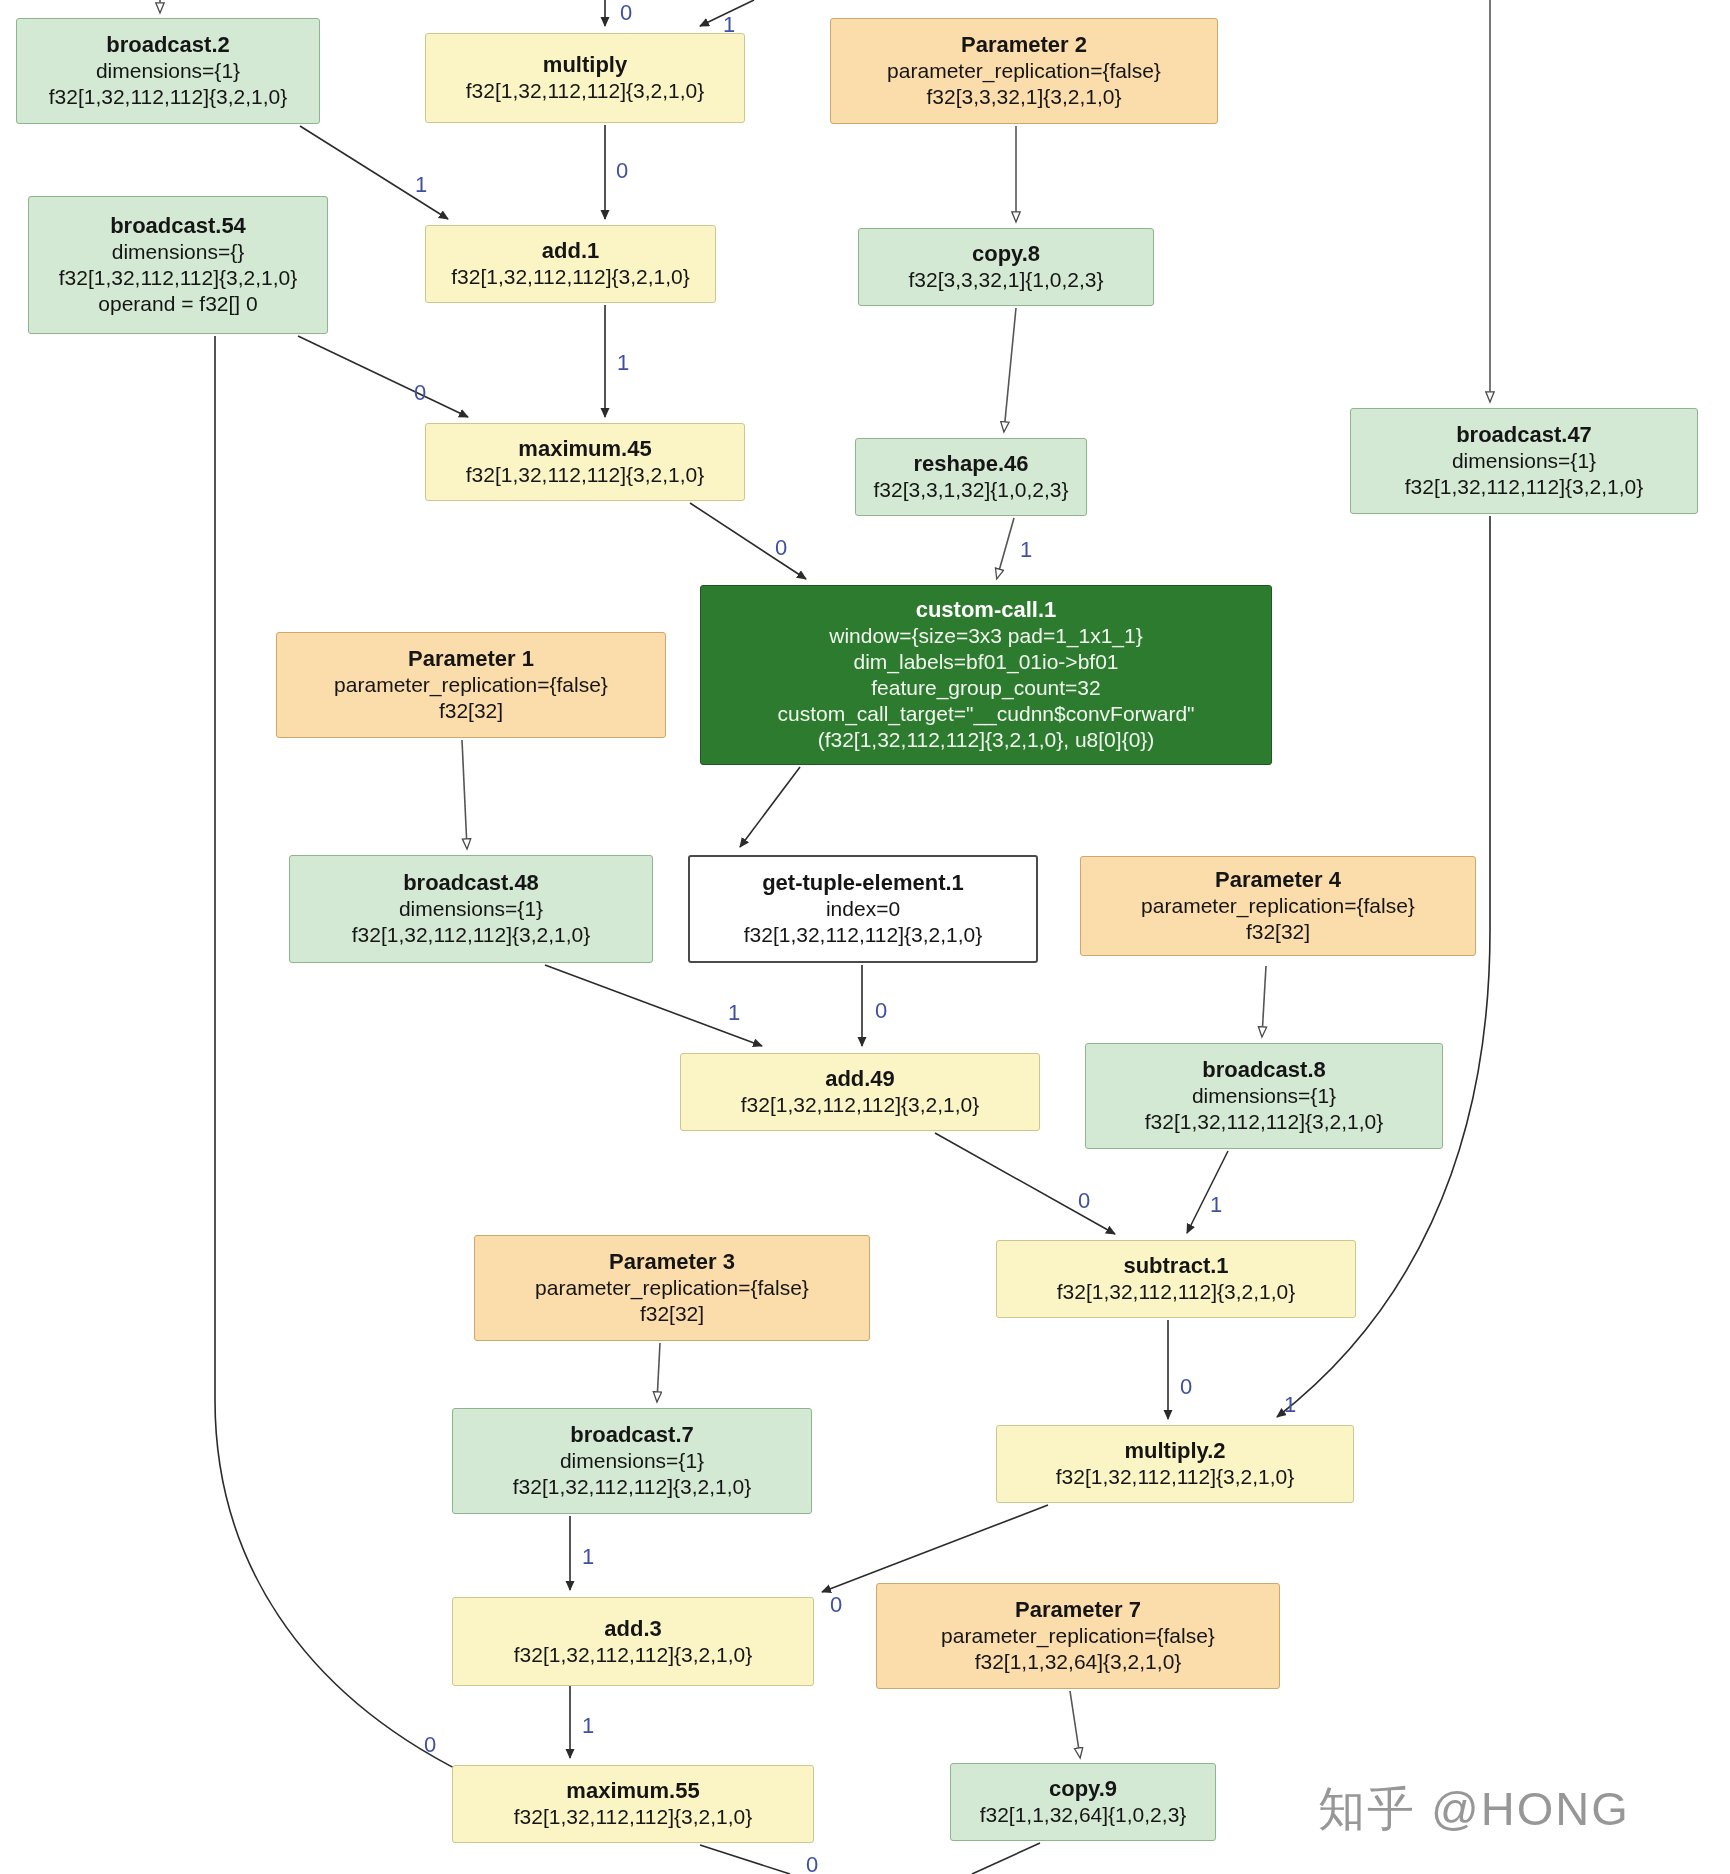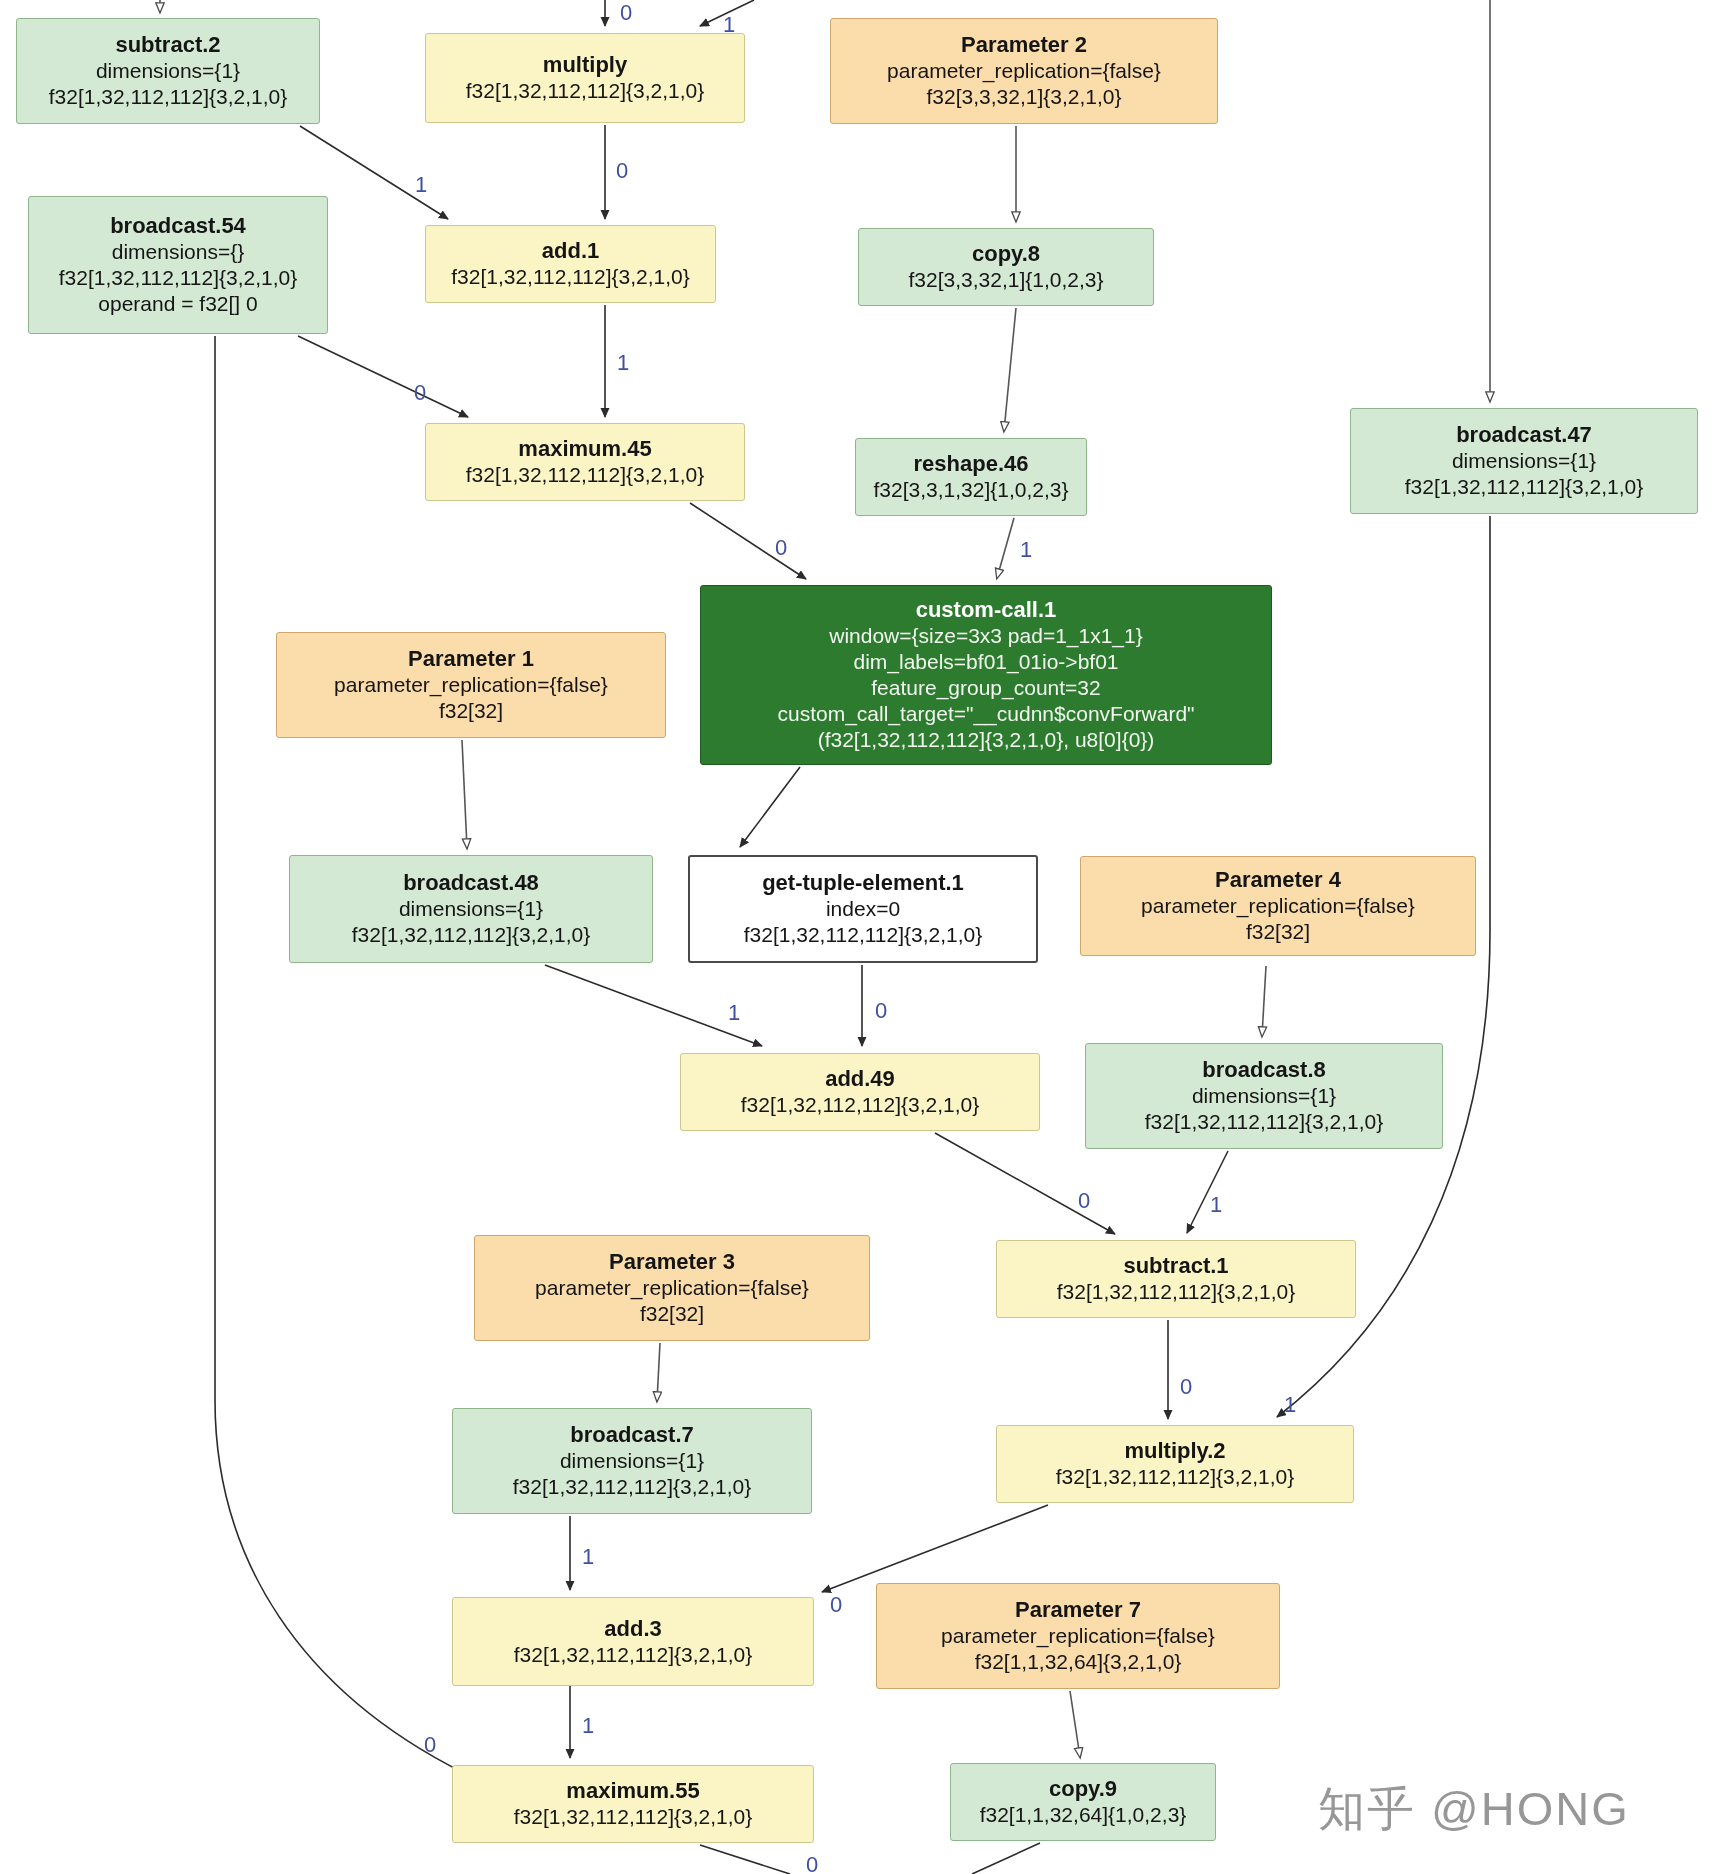--- a/index.html
+++ b/index.html
@@ -81,21 +81,21 @@
     <text class="el" x="1180" y="1394">0</text>
     <text class="el" x="1284" y="1412">1</text>
     <text class="el" x="582" y="1564">1</text>
     <text class="el" x="830" y="1612">0</text>
     <text class="el" x="582" y="1733">1</text>
     <text class="el" x="424" y="1752">0</text>
     <text class="el" x="806" y="1872">0</text>
   </svg>
 
   <div class="node green" style="left:16px;top:18px;width:304px;height:106px">
-    <div class="nt">subtract.2</div>
+    <div class="nt">broadcast.2</div>
     <div class="nl">dimensions={1}</div>
     <div class="nl">f32[1,32,112,112]{3,2,1,0}</div>
   </div>
 
   <div class="node yellow" style="left:425px;top:33px;width:320px;height:90px">
     <div class="nt">multiply</div>
     <div class="nl">f32[1,32,112,112]{3,2,1,0}</div>
   </div>
 
   <div class="node orange" style="left:822px;top:18px;width:388px;height:106px">

